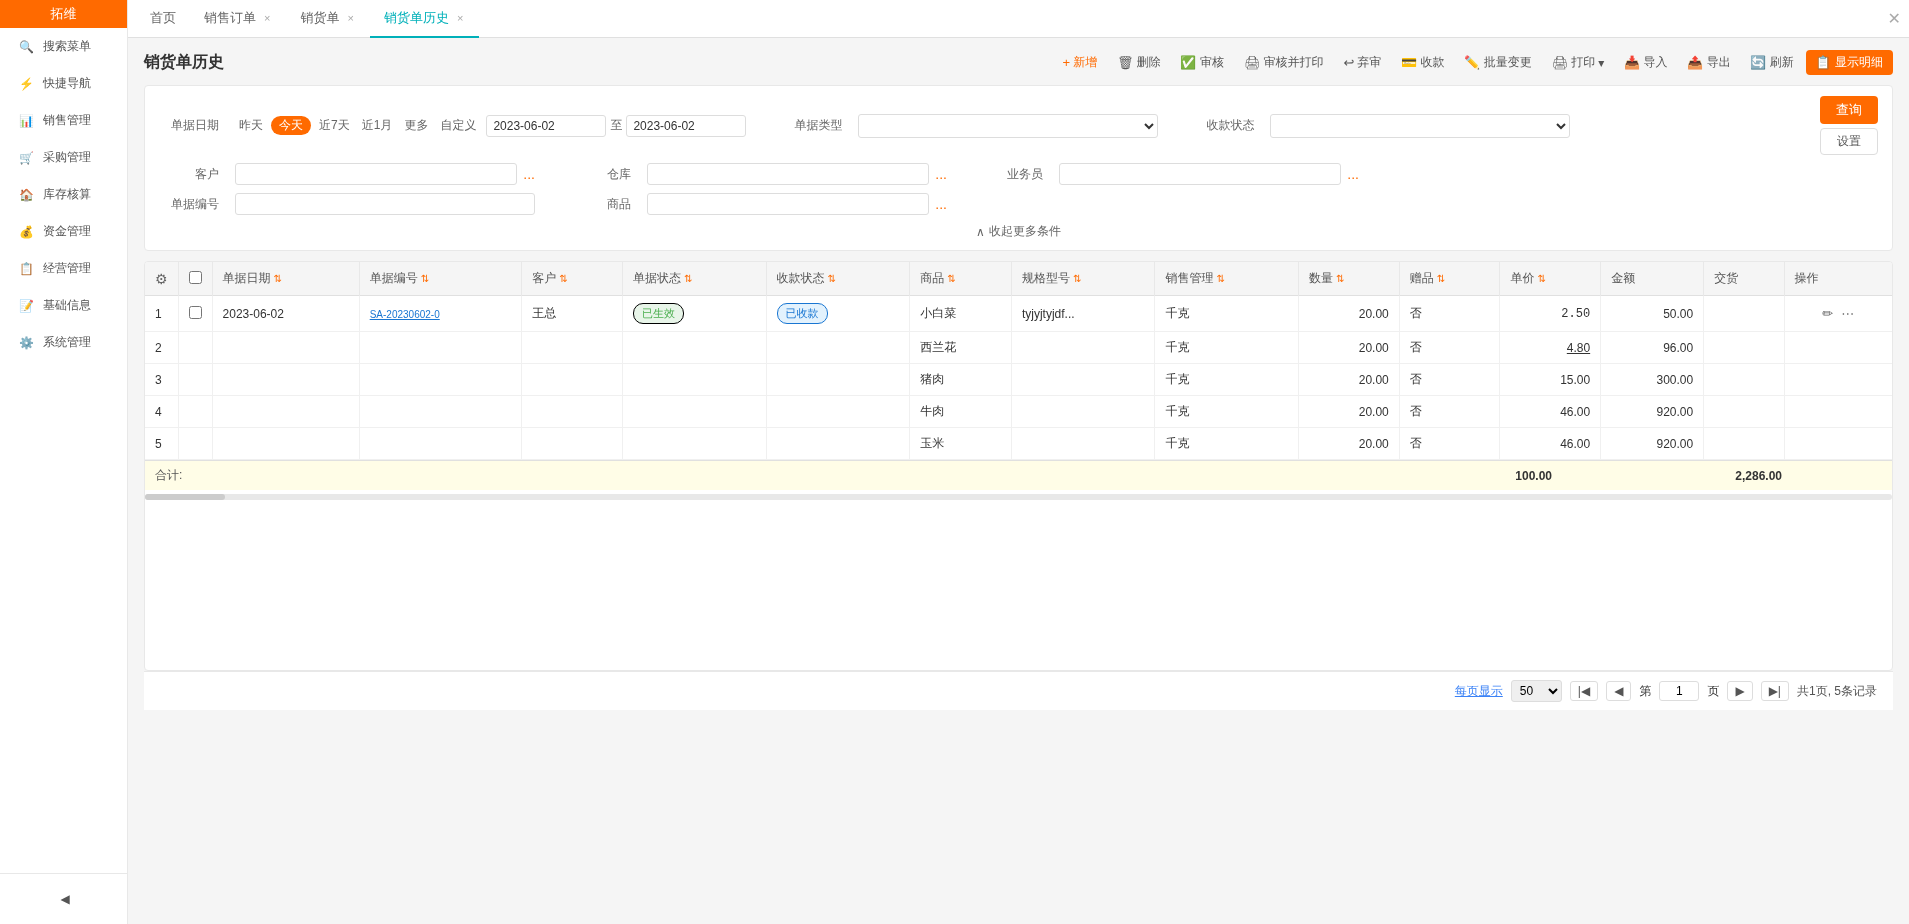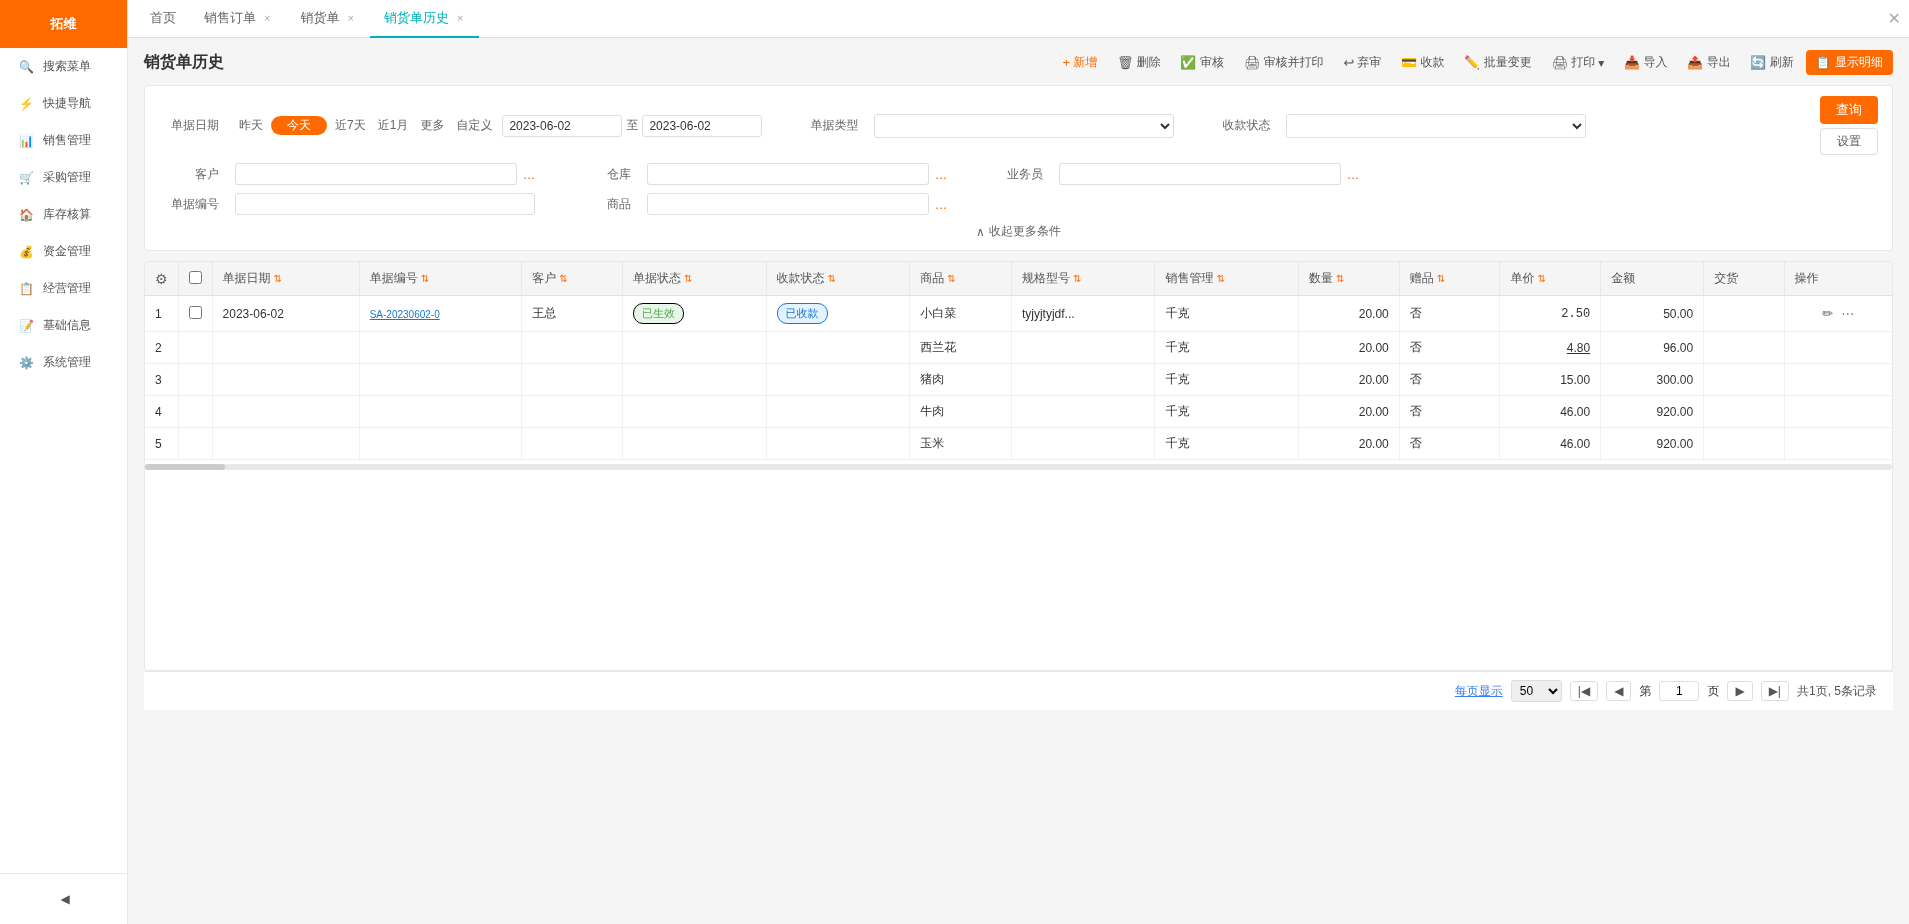--- a/index.html
+++ b/index.html
@@ -9,28 +9,28 @@
     .sidebar {
       width: 128px;
       background: #fff;
       border-right: 1px solid #e8e8e8;
       display: flex;
       flex-direction: column;
       height: 924px;
       flex-shrink: 0;
     }
     .sidebar-logo {
-      height: 48px;
+      height: 28px;
       background: #ff6a00;
       display: flex;
       align-items: center;
       justify-content: center;
       color: #fff;
       font-size: 13px;
-      font-weight: bold;
+      font-weight: normal;
     }
     .sidebar-menu-item {
       display: flex;
       align-items: center;
       padding: 10px 16px;
       cursor: pointer;
       color: #555;
       gap: 8px;
       border-left: 3px solid transparent;
     }
@@ -189,21 +189,21 @@
     .date-shortcut {
       cursor: pointer;
       color: #666;
       padding: 1px 4px;
       border-radius: 2px;
     }
     .date-shortcut.active {
       background: #ff6a00;
       color: #fff;
       border-radius: 10px;
-      padding: 1px 16px;
+      padding: 1px 8px;
     }
     .filter-input {
       border: 1px solid #ddd;
       border-radius: 3px;
       padding: 3px 6px;
       font-size: 12px;
       color: #333;
       flex: 1;
     }
     .filter-select {
@@ -767,20 +767,26 @@
               <td style="text-align:right;">20.00</td>
               <td>否</td>
               <td style="text-align:right;">46.00</td>
               <td style="text-align:right;">920.00</td>
               <td></td>
               <td style="text-align:center;"></td>
             </tr>
           </tbody>
       </table>
 
+      <div class="table-footer">
+        <span style="min-width:60px;">合计:</span>
+        <span style="flex:1;"></span>
+        <span class="footer-total" style="width:80px;text-align:right;margin-right:150px;">100.00</span>
+        <span class="footer-total" style="width:80px;text-align:right;margin-right:100px;">2,286.00</span>
+      </div>
 
       <div class="scrollbar-track">
         <div class="scrollbar-thumb"></div>
       </div>
     </div>
 
     <div class="pagination">
       <span class="page-size-label">每页显示</span>
       <select class="page-size-select">
         <option value="50">50</option>

